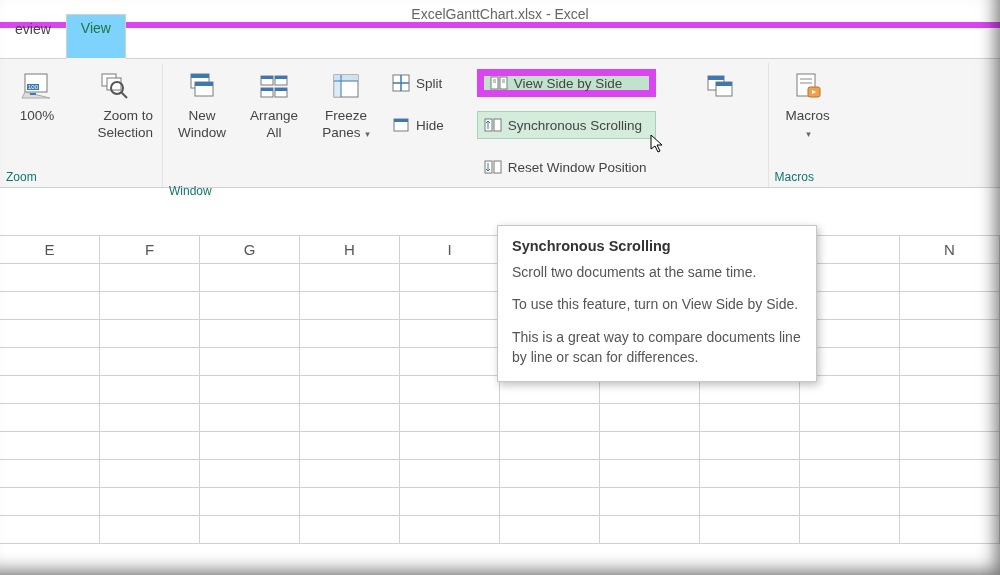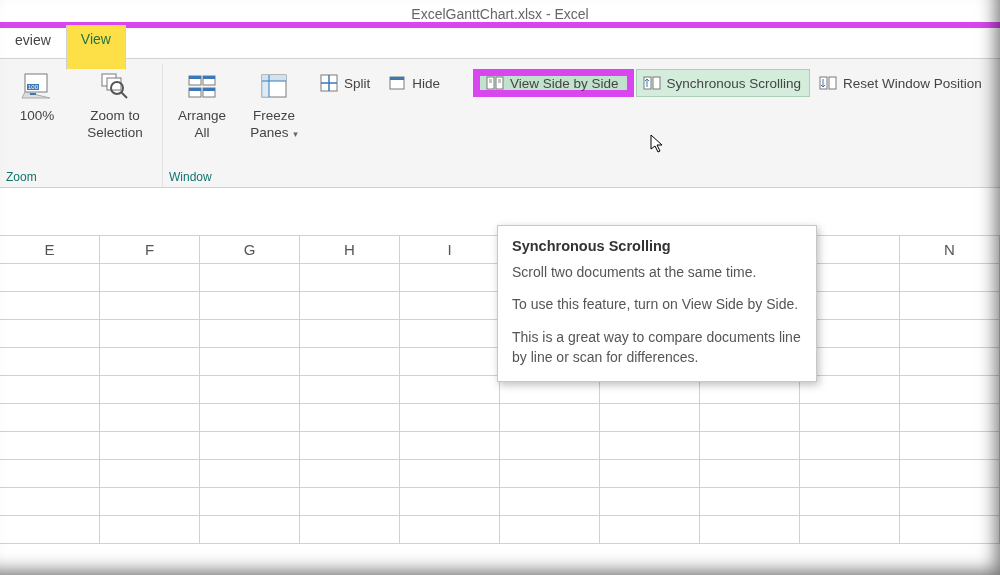--- a/index.html
+++ b/index.html
@@ -31,27 +31,27 @@
     padding-left: 0;
   }
   .tab {
     padding: 5px 14px 22px 14px;
     font-size: 14px;
     color: #444;
     cursor: pointer;
     border: 1px solid transparent;
     border-bottom: none;
     position: relative;
-    top: 12px;
+    top: 1px;
   }
   .tab.active {
     color: #217346;
     border: 1px solid #d1d1d1;
     border-bottom: 1px solid #f5f5f5;
-    background: #fde047;
+    background: #7dd3fc;
   }
   .ribbon {
     background: #f5f5f5;
     border-top: 1px solid #d1d1d1;
     border-bottom: 1px solid #d1d1d1;
     height: 130px;
     display: flex;
     align-items: stretch;
     padding: 4px 0 0 0;
   }
@@ -92,25 +92,25 @@
   .big-btn .ic {
     width: 34px;
     height: 34px;
     margin-bottom: 4px;
     display: flex;
     align-items: center;
     justify-content: center;
   }
   .big-btn .ic svg { width: 34px; height: 34px; }
   .big-btn.narrow { width: 62px; }
-  .big-btn.wide { width: 82px; }
+  .big-btn.wide { width: 82px; text-align: right; }
   .small-col {
     display: flex;
-    flex-direction: row;
-    gap: 2px;
+    flex-direction: column;
+    gap: 14px;
     padding-top: 4px;
   }
   .small-btn {
     display: flex;
     align-items: center;
     gap: 6px;
     padding: 4px 8px 4px 6px;
     font-size: 13.5px;
     color: #444;
     cursor: pointer;
@@ -247,20 +247,31 @@
         </span>
         <span>Zoom to Selection</span>
       </div>
     </div>
     <div class="group-label">Zoom</div>
   </div>
 
   <div class="group" style="flex:0 0 auto;">
     <div class="group-body">
 
+      <div class="big-btn">
+        <span class="ic">
+          <svg viewBox="0 0 34 34">
+              <rect x="6" y="4" width="18" height="14" fill="#fff" stroke="#7a7a7a"></rect>
+              <rect x="6" y="4" width="18" height="4" fill="#3b78b5"></rect>
+              <rect x="10" y="12" width="18" height="14" fill="#fff" stroke="#7a7a7a"></rect>
+              <rect x="10" y="12" width="18" height="4" fill="#3b78b5"></rect>
+            </svg>
+        </span>
+        <span>New Window</span>
+      </div>
 
       <div class="big-btn">
         <span class="ic">
           <svg viewBox="0 0 34 34">
               <rect x="4" y="6" width="12" height="9" fill="#fff" stroke="#7a7a7a"></rect>
               <rect x="4" y="6" width="12" height="3" fill="#3b78b5"></rect>
               <rect x="18" y="6" width="12" height="9" fill="#fff" stroke="#7a7a7a"></rect>
               <rect x="18" y="6" width="12" height="3" fill="#3b78b5"></rect>
               <rect x="4" y="18" width="12" height="9" fill="#fff" stroke="#7a7a7a"></rect>
               <rect x="4" y="18" width="12" height="3" fill="#3b78b5"></rect>

